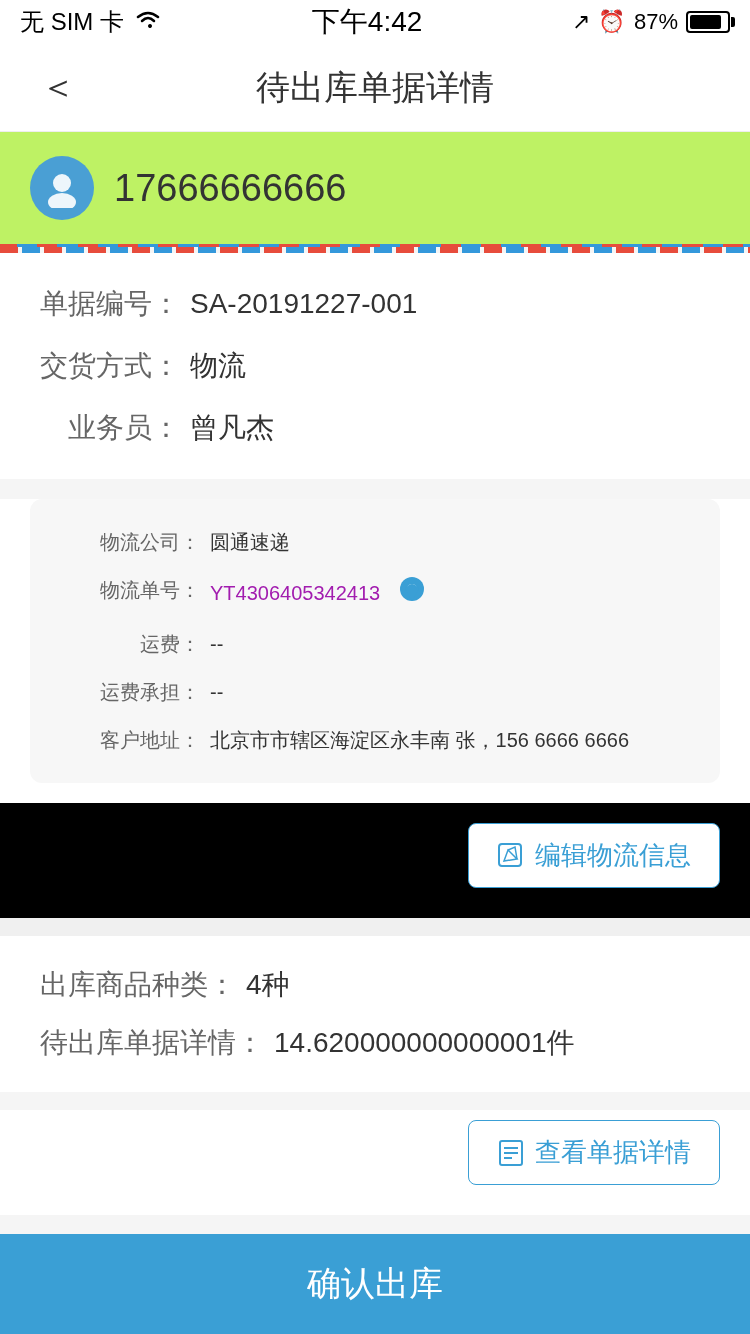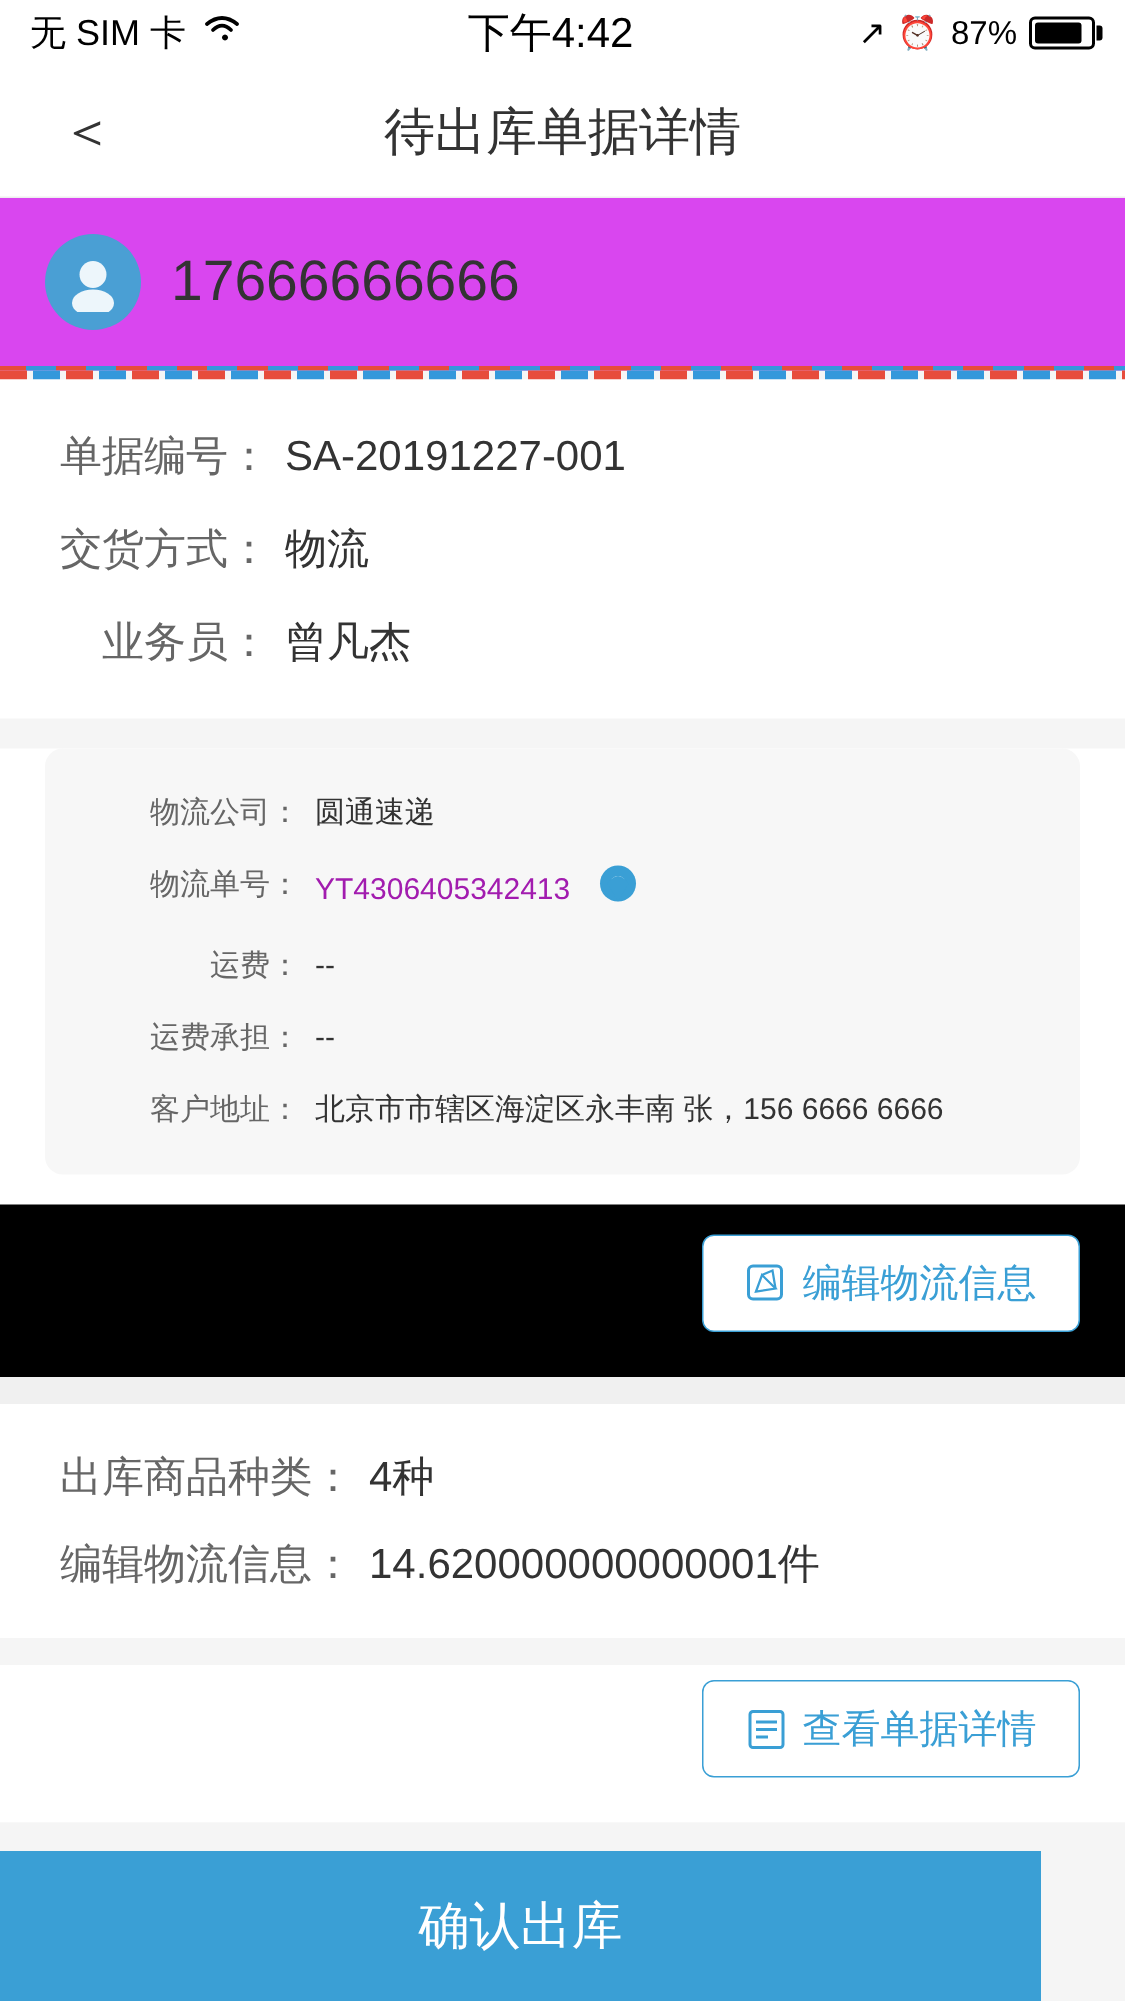--- a/index.html
+++ b/index.html
@@ -74,21 +74,21 @@
       position: absolute;
       left: 50%;
       transform: translateX(-50%);
       font-size: 34px;
       font-weight: 500;
       color: #333;
     }
 
     
     .customer-header {
-      background: #d946ef;
+      background: #bef264;
       padding: 24px 30px;
       display: flex;
       align-items: center;
       gap: 20px;
       border-bottom: 3px solid transparent;
       border-image: repeating-linear-gradient(
         90deg,
         #e74c3c 0px, #e74c3c 20px,
         #3498db 20px, #3498db 40px
       ) 3;
@@ -262,21 +262,21 @@
       flex: 1;
       background: #f5f5f5;
       min-height: 220px;
     }
 
     
     .bottom-bar {
       position: fixed;
       bottom: 0;
       left: 0;
-      width: 694px;
+      width: 750px;
       height: 100px;
       background: #3a9fd5;
       display: flex;
       align-items: center;
       justify-content: center;
     }
     .confirm-btn {
       color: #fff;
       font-size: 34px;
       font-weight: 500;
@@ -390,21 +390,21 @@
 </div>
 
 <div class="separator"></div>
 
 <div class="goods-section">
   <div class="goods-row">
     <span class="goods-label">出库商品种类：</span>
     <span class="goods-value">4种</span>
   </div>
   <div class="goods-row">
-    <span class="goods-label">编辑物流信息：</span>
+    <span class="goods-label">待出库单据详情：</span>
     <span class="goods-value">14.620000000000001件</span>
   </div>
 </div>
 
 <div class="view-btn-row">
   <button class="view-btn">
     <svg width="28" height="28" viewBox="0 0 28 28">
       <rect x="3" y="2" width="22" height="24" rx="2" stroke="#3a9fd5" stroke-width="2" fill="none"></rect>
       <line x1="7" y1="9" x2="21" y2="9" stroke="#3a9fd5" stroke-width="2"></line>
       <line x1="7" y1="14" x2="21" y2="14" stroke="#3a9fd5" stroke-width="2"></line>

